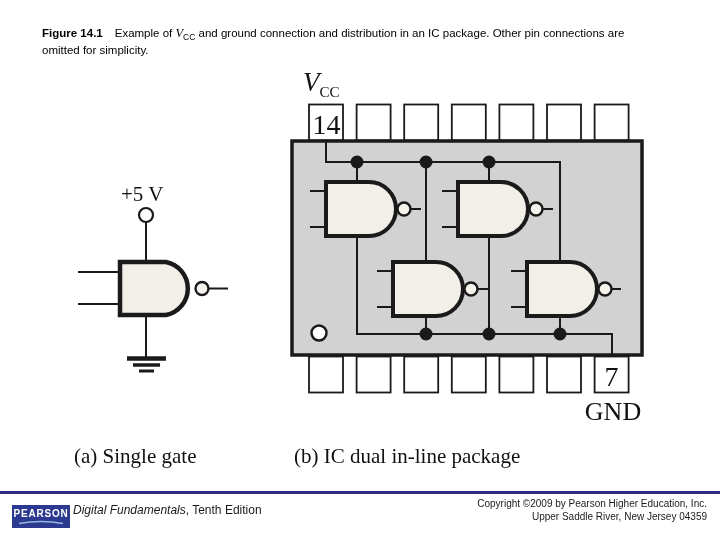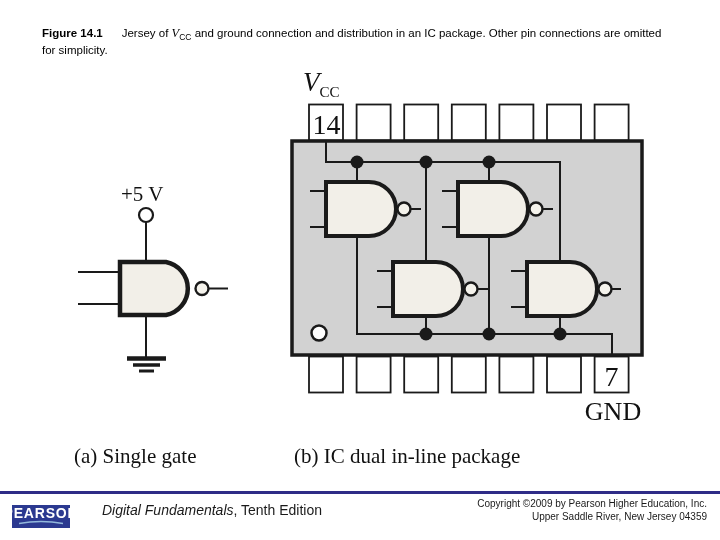--- a/index.html
+++ b/index.html
@@ -7,21 +7,21 @@
     width:720px; height:540px; position:relative;
     background:#ffffff; overflow:hidden;
     font-family:"Liberation Sans", sans-serif;
     color:#000;
   }
   
   .caption {
     position:absolute; left:42px; top:25px; width:620px;
     font-size:11.5px; line-height:17px;
   }
-  .caption b { margin-right:19px; }
+  .caption b { margin-right:12px; }
   .caption i { font-family:"Liberation Serif", serif; font-size:12.5px; }
   .caption sub { font-size:8.5px; line-height:0; }
   
   svg.diagram { position:absolute; left:0; top:0; }
   .wire   { stroke:#1a1a1a; stroke-width:2; fill:none; }
   .gbar   { stroke:#1a1a1a; fill:none; }
   .gate   { stroke:#1a1a1a; stroke-width:4; }
   .sgate  { stroke:#1a1a1a; stroke-width:4.5; }
   .bubble { fill:#f5f3ec; stroke:#1a1a1a; stroke-width:2.4; }
   .term   { fill:#ffffff; stroke:#1a1a1a; stroke-width:2.2; }
@@ -40,38 +40,38 @@
   .footer-rule {
     position:absolute; left:0; top:491px; width:720px; height:2.5px;
     background:#2f2c87;
   }
   .logo {
     position:absolute; left:12px; top:505px; width:58px; height:23px;
     background:#2b3990; color:#fff;
     display:flex; flex-direction:column; align-items:center; justify-content:center;
   }
   .logo-text {
-    font-size:14px; font-weight:bold; letter-spacing:0.8px; line-height:9px;
+    font-size:10px; font-weight:bold; letter-spacing:0.8px; line-height:9px;
   }
   .logo svg { display:block; margin-top:1px; }
   .book-info {
-    position:absolute; left:102px; top:504px;
-    font-size:14px; line-height:13.5px; color:#1a1a1a;
+    position:absolute; left:73px; top:504px;
+    font-size:12px; line-height:13.5px; color:#1a1a1a;
   }
   .book-info i { font-family:"Liberation Sans", sans-serif; }
   .copyright {
     position:absolute; right:13px; top:498px; text-align:right;
     font-size:10px; line-height:12.5px; color:#1a1a1a;
   }
 </style>
 </head>
 <body>
 
 <div class="caption">
-  <b>Figure 14.1</b><span>Jersey of </span><i>V</i><sub>CC</sub><span> and ground connection and distribution in an IC package. Other pin connections are omitted for simplicity.</span>
+  <b>Figure 14.1</b><span>Example of </span><i>V</i><sub>CC</sub><span> and ground connection and distribution in an IC package. Other pin connections are omitted for simplicity.</span>
 </div>
 
 <svg class="diagram" width="720" height="540" viewBox="0 0 720 540">
 
   <g>
     <text class="serif supply" x="121" y="201">+5 V</text>
     <circle class="term" cx="146" cy="215" r="7"></circle>
     <line class="wire" x1="146" y1="222" x2="146" y2="263"></line>
     <path class="sgate" d="M120,262 h46 a27,27 0 0 1 0,53 h-46 Z" fill="#f2efe8"></path>
     <circle class="bubble" cx="202" cy="288.5" r="6.5"></circle>

